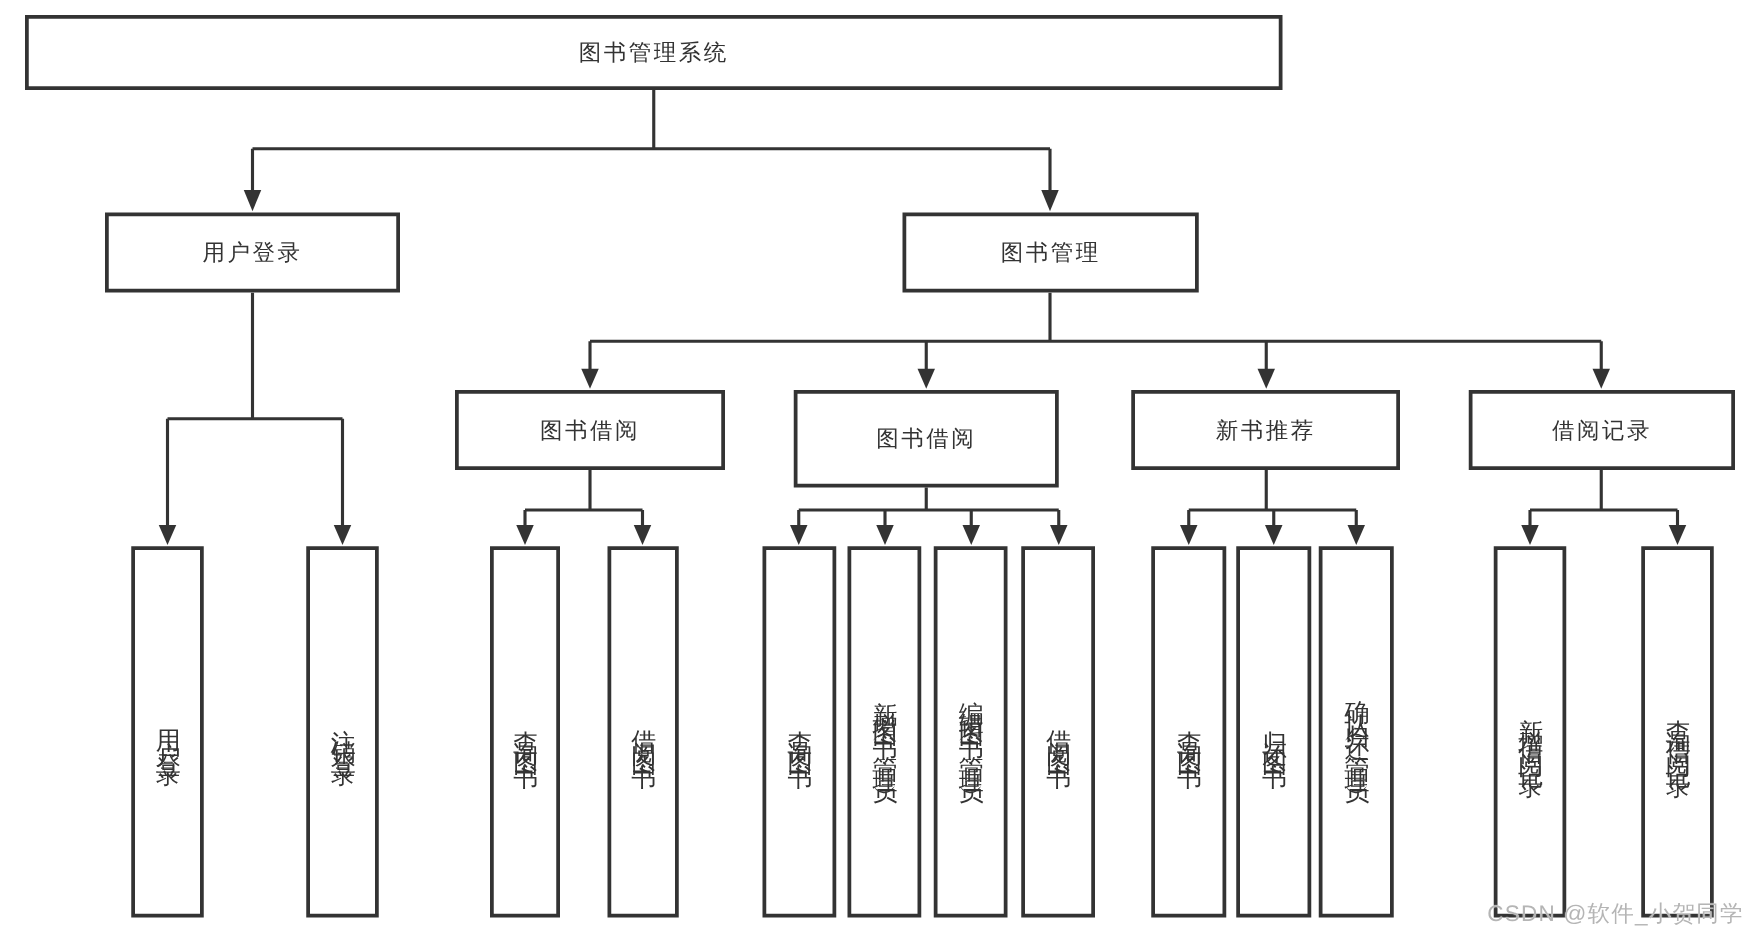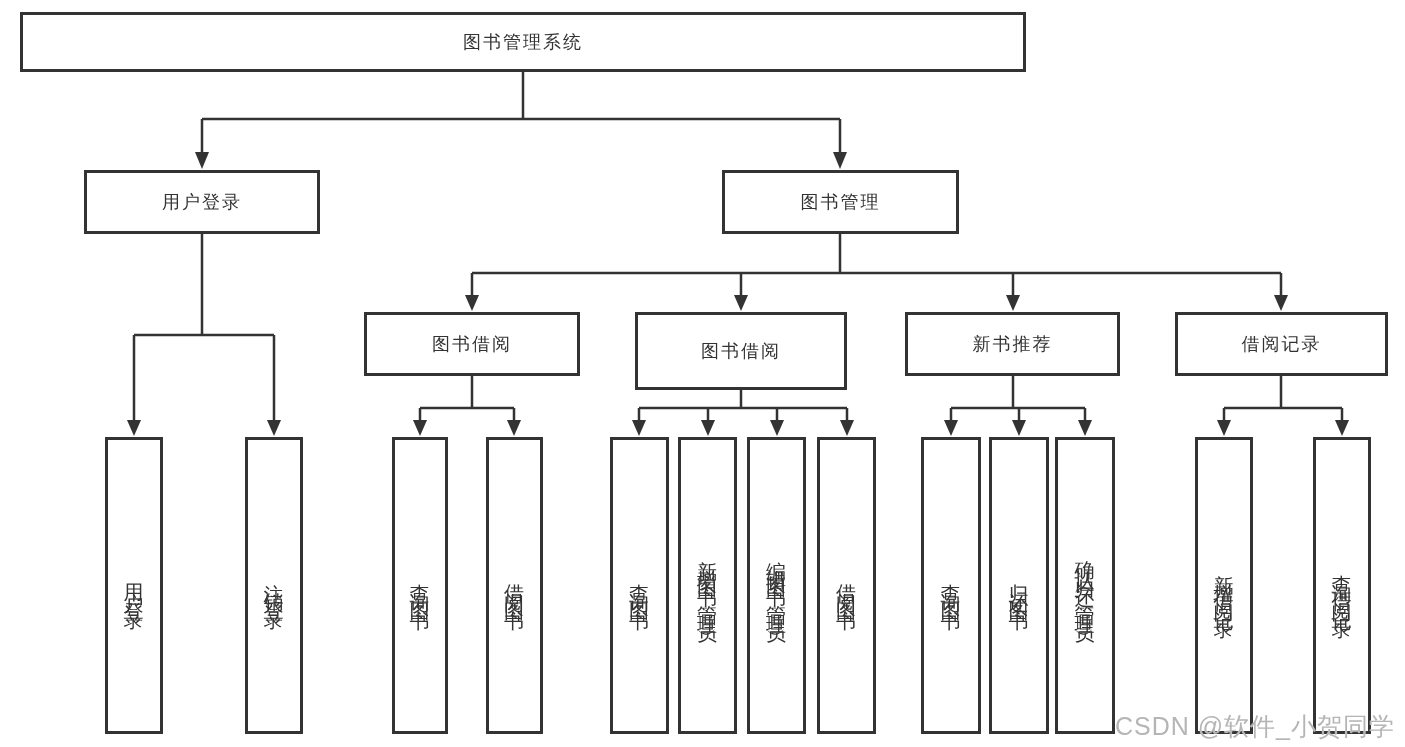--- a/index.html
+++ b/index.html
@@ -30,21 +30,21 @@
     writing-mode:vertical-rl;
     text-orientation:mixed;
     letter-spacing:9px;
     line-height:1.1;
     white-space:nowrap;
   }
   .watermark {
     position:absolute;
     right:10px;
     bottom:4px;
-    font-size:25px;
+    font-size:18px;
     letter-spacing:1px;
     color:#b5b5b5;
     z-index:3;
     text-shadow:0 0 1px #ffffff;
   }
 </style>
 </head>
 <body>
 
 <div class="canvas">

